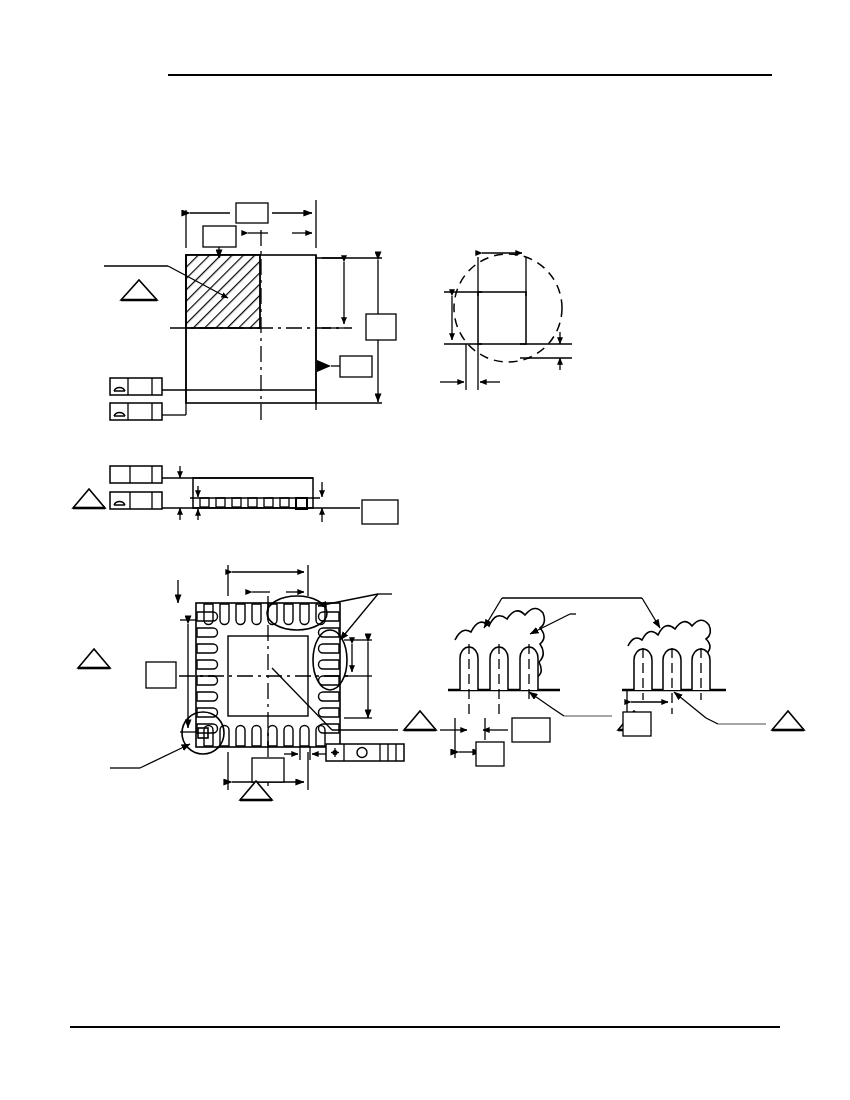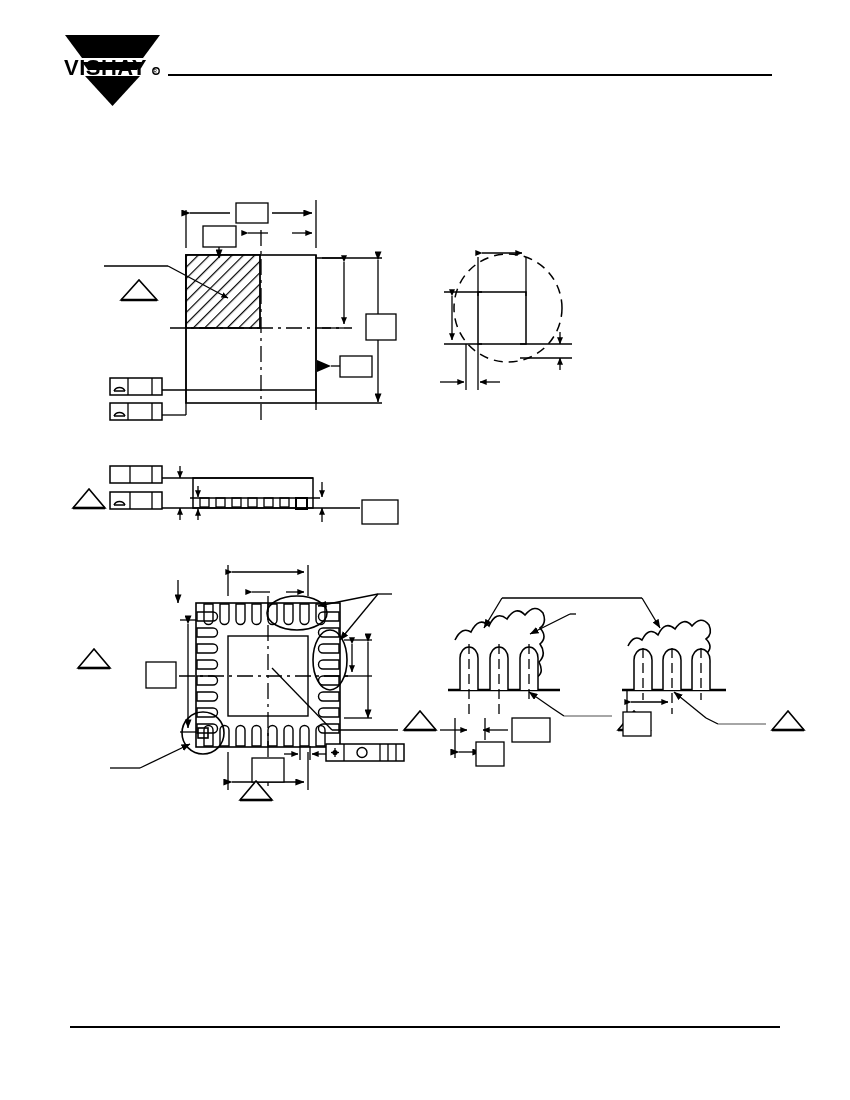--- a/index.html
+++ b/index.html
@@ -8,36 +8,20 @@
        font-family:"Liberation Sans",sans-serif;color:#000;}
   .page{position:absolute;left:0;top:0;width:850px;height:1100px;}
   svg{display:block;}
   .abs{position:absolute;}
 </style>
 </head>
 <body>
 
 <div class="page">
 
-  <div class="abs" style="left:55px;top:32px;">
-    <svg width="115" height="75" viewBox="0 0 115 75">
-
-      <polygon points="10,3 105,3 88,26 27,26" fill="#000"></polygon>
-
-      <polygon points="27,30 88,30 82,38 33,38" fill="#000"></polygon>
-
-      <polygon points="30,44 85,44 57.5,74" fill="#000"></polygon>
-
-      <g fill="#000" font-family="Liberation Sans, sans-serif" font-weight="bold" font-size="22">
-        <text x="9" y="43" letter-spacing="0.5">VISHAY</text>
-      </g>
-      <circle cx="101" cy="39" r="3.2" fill="none" stroke="#000" stroke-width="1.4"></circle>
-      <text x="98.6" y="41.4" font-size="4.6" fill="#000">R</text>
-    </svg>
-  </div>
 
   <div class="abs" style="left:0;top:0;">
     <svg width="850" height="90">
       <line x1="168" y1="75" x2="772" y2="75" stroke="#000" stroke-width="2"></line>
     </svg>
   </div>
 
   <div class="abs" style="left:0;top:0;">
   <svg width="850" height="1100">
     <defs>

